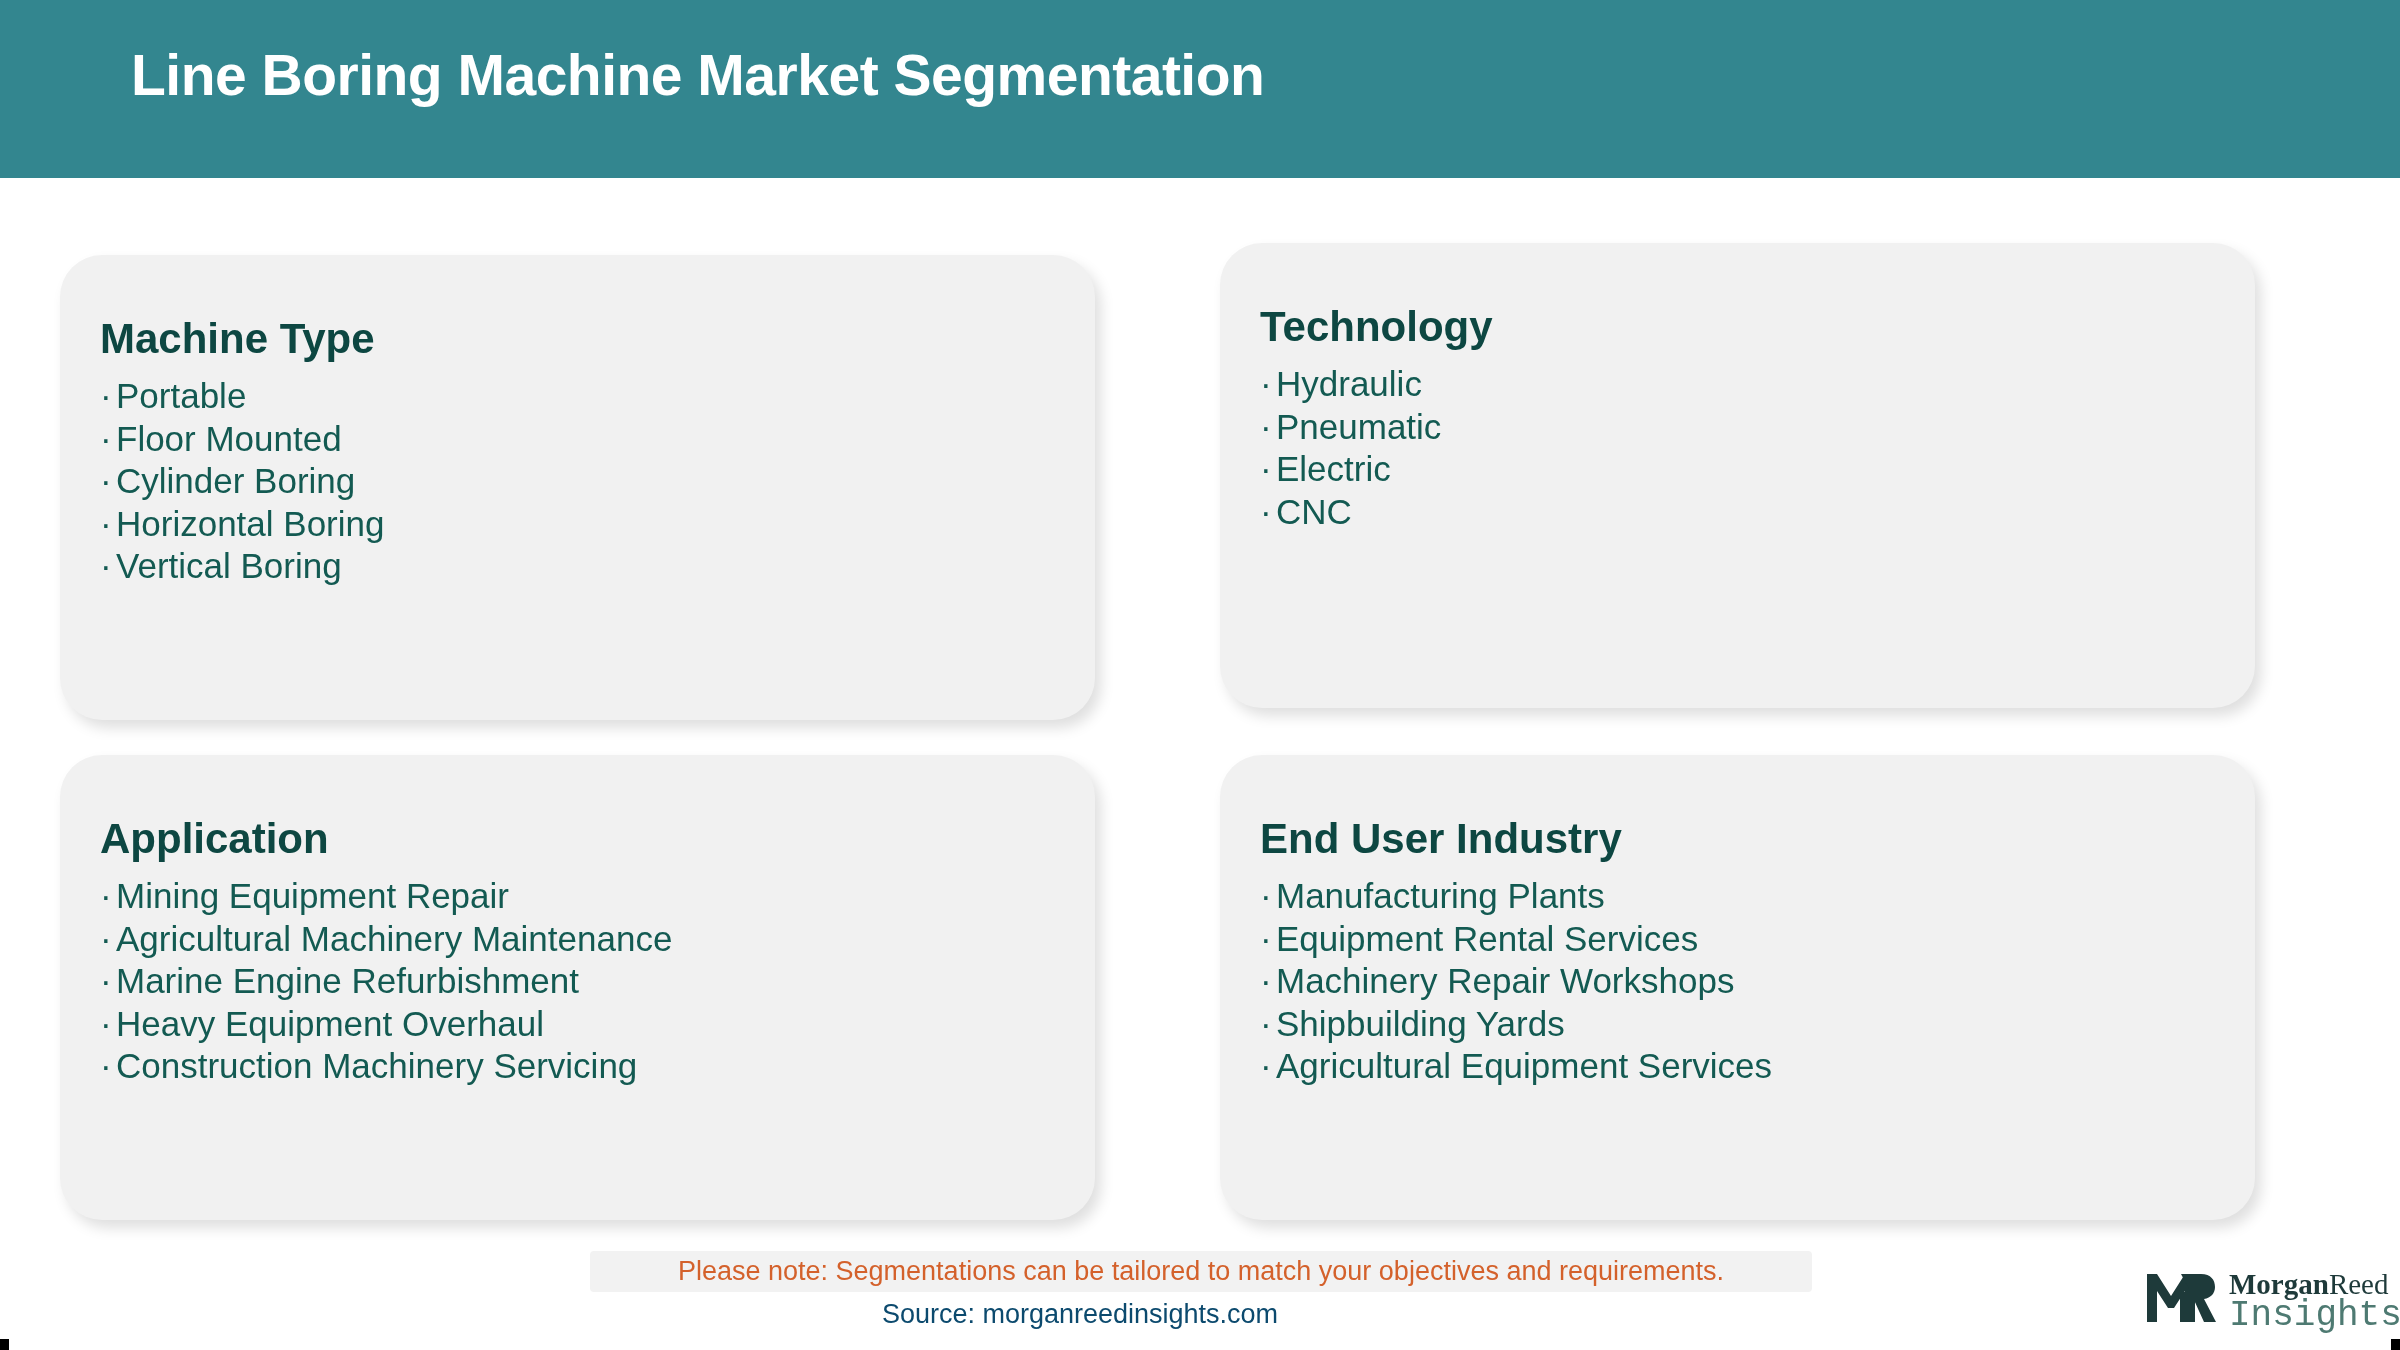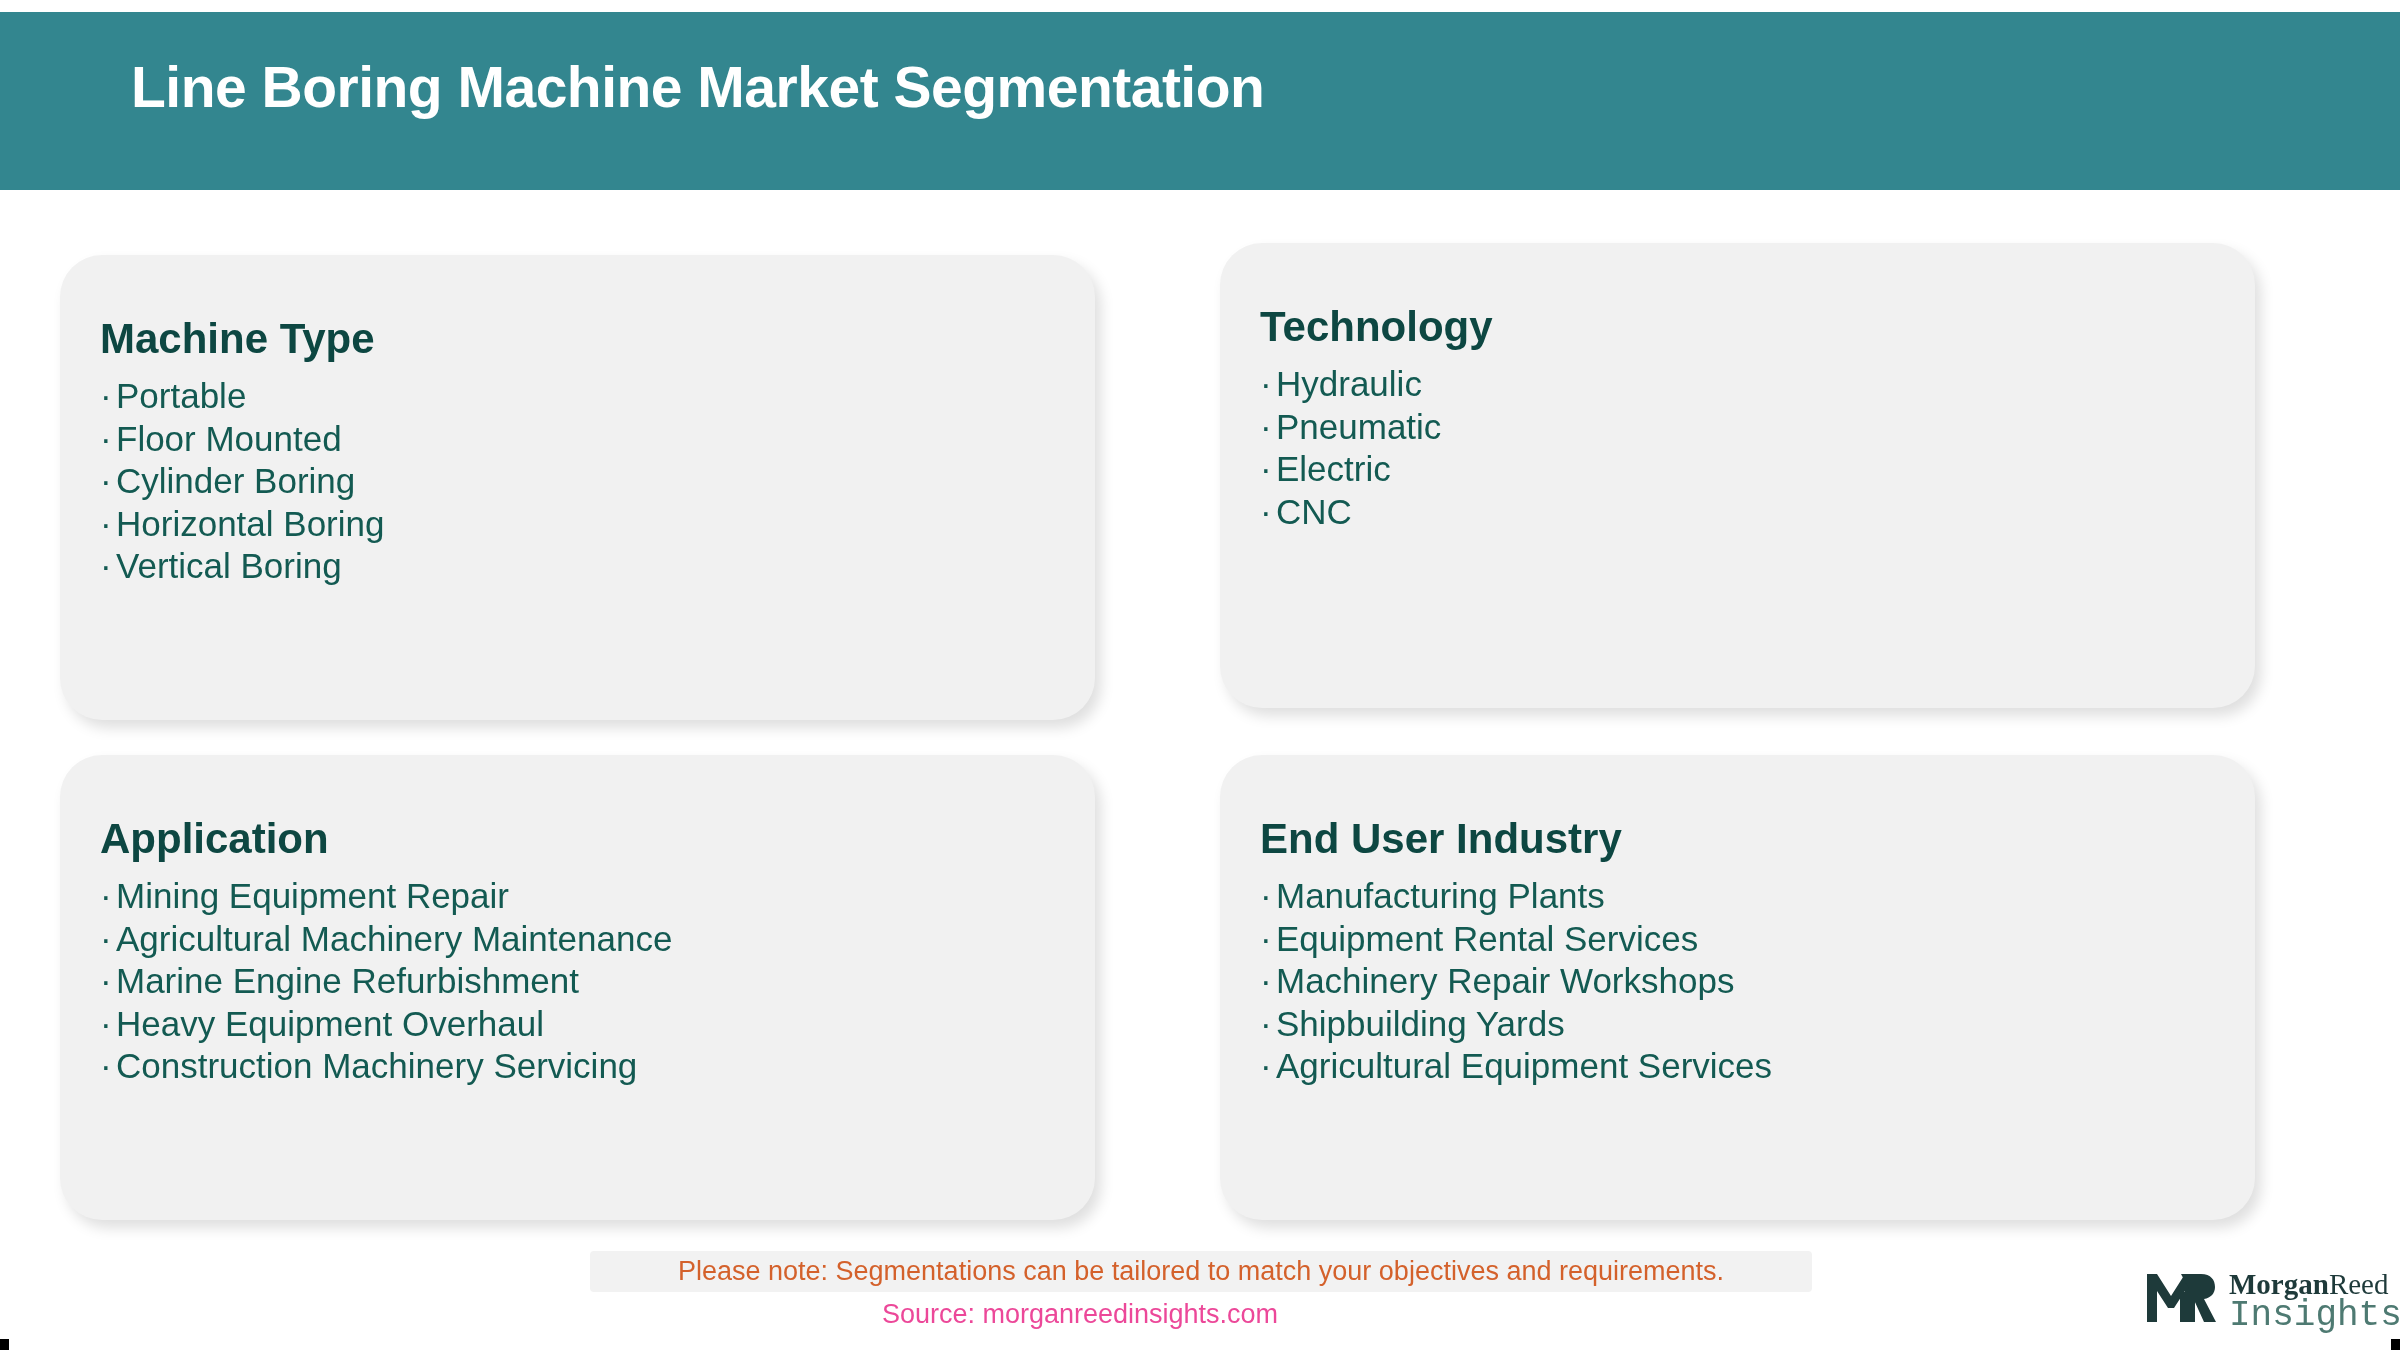--- a/index.html
+++ b/index.html
@@ -12,21 +12,21 @@
     height: 1350px;
     overflow: hidden;
     font-family: "Liberation Sans", sans-serif;
     position: relative;
   }
 
   
   .header-band {
     position: absolute;
     left: 0;
-    top: 12px;
+    top: 0;
     width: 2400px;
     height: 178px;
     background: #33868F;
     box-sizing: border-box;
   }
   .header-title {
     position: absolute;
     left: 131px;
     top: 40px;
     font-size: 57px;
@@ -103,21 +103,21 @@
     line-height: 41px;
     white-space: nowrap;
   }
   .source-text {
     position: absolute;
     left: 0;
     top: 1297px;
     width: 2400px;
     text-align: center;
     font-size: 27px;
-    color: #ec4899;
+    color: #0c4a6e;
     line-height: 34px;
   }
   .source-inner {
     display: inline-block;
     margin-left: -240px;
   }
 
   
   .logo {
     position: absolute;

